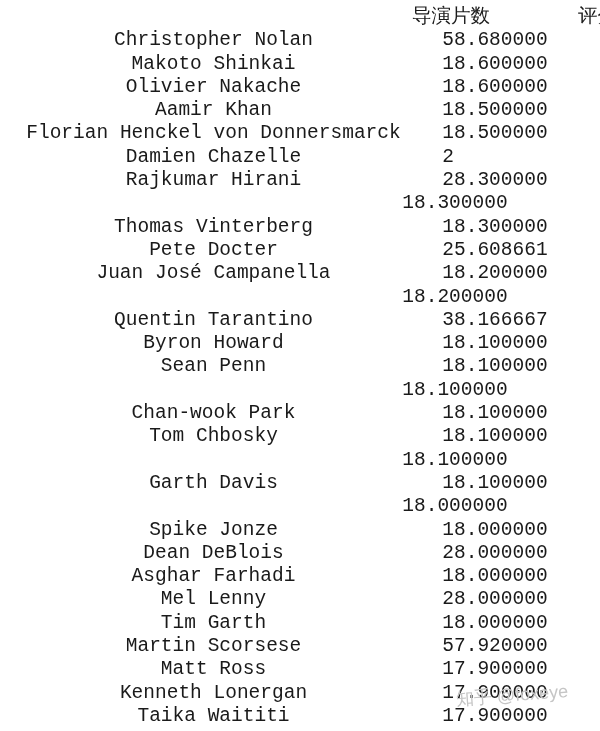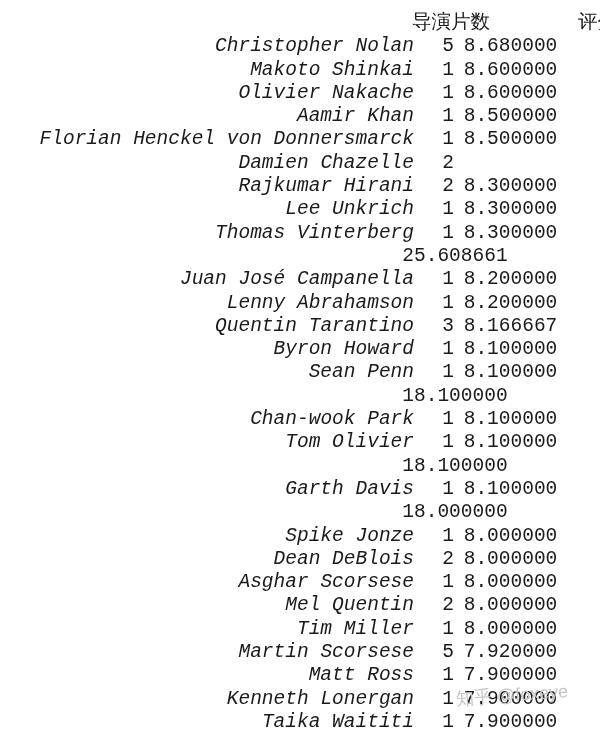--- a/index.html
+++ b/index.html
@@ -11,42 +11,42 @@
   body { margin: 0; background: #888; }
   .screen {
     position: relative;
     width: 600px;
     height: 731px;
     background: var(--bg-color);
     overflow: hidden;
     font-family: "Liberation Mono", "DejaVu Sans Mono", monospace;
     font-size: 19.5px;
     color: var(--text-color);
-    padding-top: 12px;
+    padding-top: 6px;
   }
   .header-line {
     position: relative;
     height: 23.3px;
     line-height: 23.3px;
     white-space: nowrap;
   }
   .col-header { position: absolute; top: 0; }
   .col-header.col1 { right: 110px; }
   .col-header.col2 { left: 578px; }
   .row {
     display: grid;
     grid-template-columns: 1fr 40px 113px;
     height: 23.3px;
     line-height: 23.3px;
     padding: 0 33px 0 13px;
     white-space: nowrap;
   }
-  .row .name   { text-align: right; overflow: hidden; font-style: italic; }
+  .row .name   { text-align: center; overflow: hidden; }
   .row .count  { text-align: right; }
-  .row .rating { text-align: center; font-family: Liberation Mono, monospace; }
+  .row .rating { text-align: left; font-family: Liberation Mono, monospace; }
   .watermark {
     position: absolute;
     left: 456px;
     top: 689px;
     transform: rotate(-4deg);
     transform-origin: left center;
     font-family: "Liberation Sans", "DejaVu Sans", sans-serif;
     font-size: 18px;
     line-height: 20px;
     color: var(--watermark-color);
@@ -98,44 +98,43 @@
     <span class="count">2</span>
   </div>
 
   <div class="row">
     <span class="name">Rajkumar Hirani</span>
     <span class="count">2</span>
     <span class="rating">8.300000</span>
   </div>
 
   <div class="row">
-    <span class="name">Lee Unkrich</span>
     <span class="count">1</span>
     <span class="rating">8.300000</span>
   </div>
 
   <div class="row">
     <span class="name">Thomas Vinterberg</span>
     <span class="count">1</span>
     <span class="rating">8.300000</span>
   </div>
 
   <div class="row">
+    <span class="name">Pete Docter</span>
     <span class="count">2</span>
     <span class="rating">5.608661</span>
   </div>
 
   <div class="row">
     <span class="name">Juan José Campanella</span>
     <span class="count">1</span>
     <span class="rating">8.200000</span>
   </div>
 
   <div class="row">
-    <span class="name">Lenny Abrahamson</span>
     <span class="count">1</span>
     <span class="rating">8.200000</span>
   </div>
 
   <div class="row">
     <span class="name">Quentin Tarantino</span>
     <span class="count">3</span>
     <span class="rating">8.166667</span>
   </div>
 
@@ -156,21 +155,21 @@
     <span class="rating">8.100000</span>
   </div>
 
   <div class="row">
     <span class="name">Chan-wook Park</span>
     <span class="count">1</span>
     <span class="rating">8.100000</span>
   </div>
 
   <div class="row">
-    <span class="name">Tom Olivier</span>
+    <span class="name">Tom Chbosky</span>
     <span class="count">1</span>
     <span class="rating">8.100000</span>
   </div>
 
   <div class="row">
     <span class="count">1</span>
     <span class="rating">8.100000</span>
   </div>
 
   <div class="row">
@@ -190,33 +189,33 @@
     <span class="rating">8.000000</span>
   </div>
 
   <div class="row">
     <span class="name">Dean DeBlois</span>
     <span class="count">2</span>
     <span class="rating">8.000000</span>
   </div>
 
   <div class="row">
-    <span class="name">Asghar Scorsese</span>
-    <span class="count">1</span>
-    <span class="rating">8.000000</span>
-  </div>
-
-  <div class="row">
-    <span class="name">Mel Quentin</span>
-    <span class="count">2</span>
-    <span class="rating">8.000000</span>
-  </div>
-
-  <div class="row">
-    <span class="name">Tim Miller</span>
+    <span class="name">Asghar Farhadi</span>
+    <span class="count">1</span>
+    <span class="rating">8.000000</span>
+  </div>
+
+  <div class="row">
+    <span class="name">Mel Lenny</span>
+    <span class="count">2</span>
+    <span class="rating">8.000000</span>
+  </div>
+
+  <div class="row">
+    <span class="name">Tim Garth</span>
     <span class="count">1</span>
     <span class="rating">8.000000</span>
   </div>
 
   <div class="row">
     <span class="name">Martin Scorsese</span>
     <span class="count">5</span>
     <span class="rating">7.920000</span>
   </div>
 

